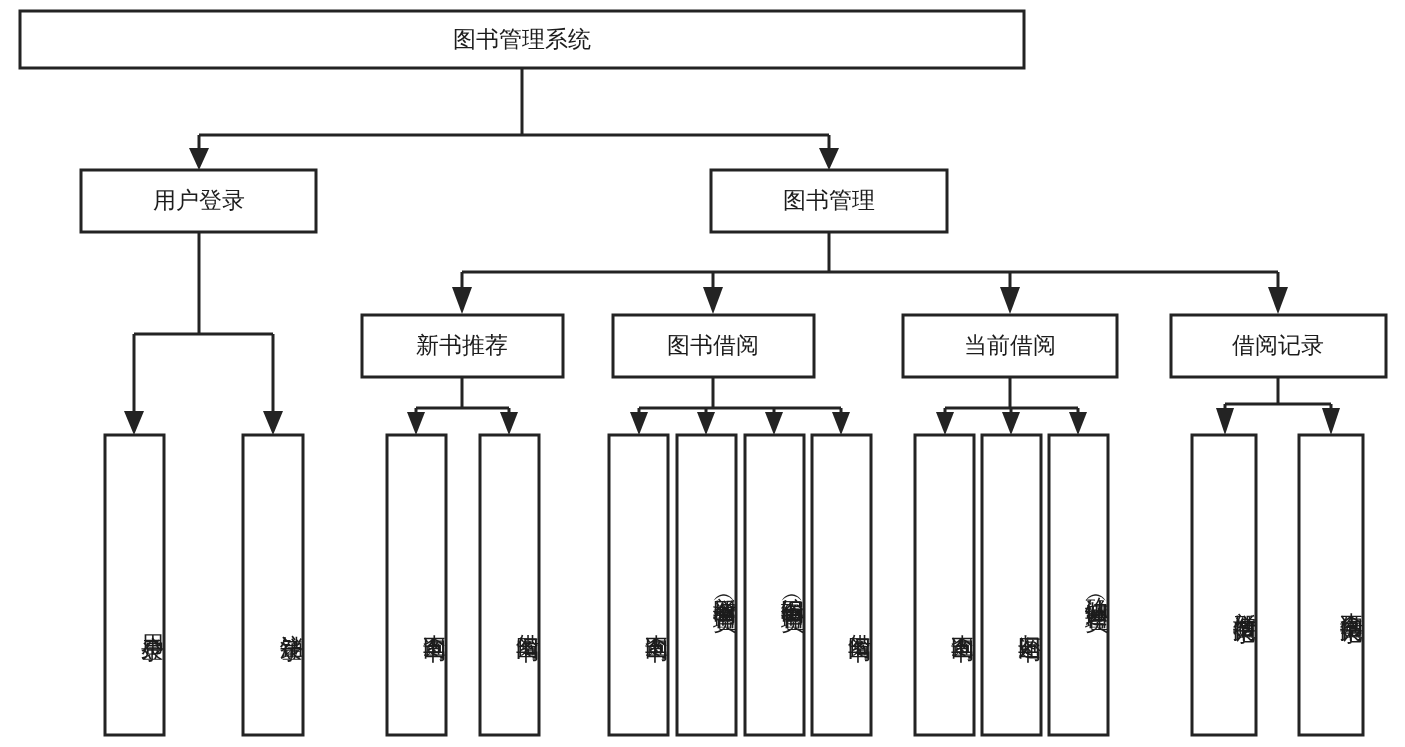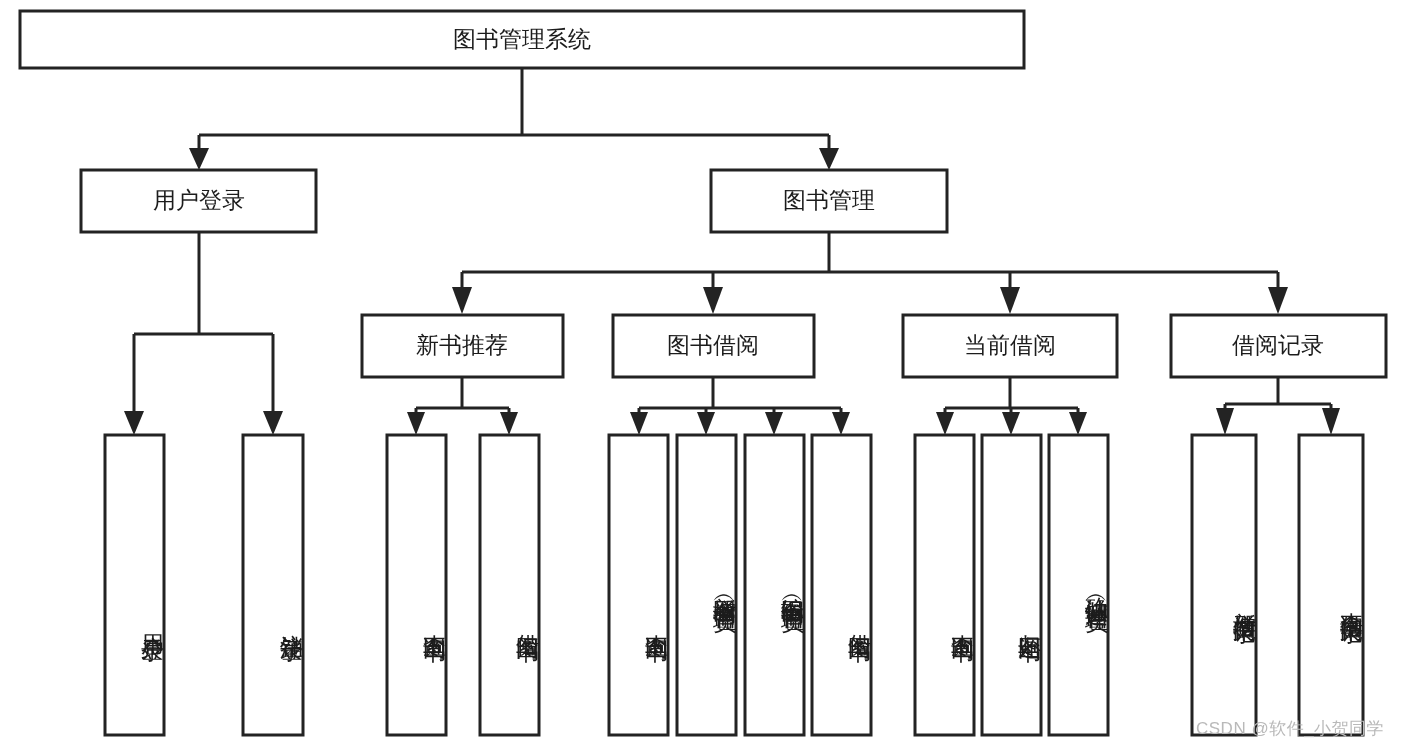--- a/index.html
+++ b/index.html
@@ -203,15 +203,14 @@
   <div class="node-label-v" style="left:745px; top:443px; width:59px; height:290px;">编辑图书（管理员）</div>
   <div class="node-label-v" style="left:812px; top:510px; width:59px; height:220px;">借阅图书</div>
 
   <div class="node-label-v" style="left:915px; top:510px; width:59px; height:220px;">查询图书</div>
   <div class="node-label-v" style="left:982px; top:510px; width:59px; height:220px;">归还图书</div>
   <div class="node-label-v" style="left:1049px; top:443px; width:59px; height:290px;">确认归还（管理员）</div>
 
   <div class="node-label-v" style="left:1192px; top:470px; width:64px; height:260px;">新增借阅记录</div>
   <div class="node-label-v" style="left:1299px; top:470px; width:64px; height:260px;">查询借阅记录</div>
 
-  <div class="watermark" style="left:1196px; top:717px;">CSDN @软件_小贺同学</div>
 
 </div>
 
 </body></html>

